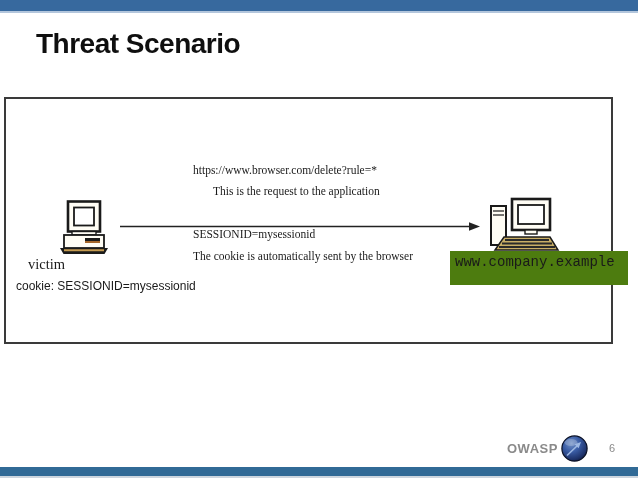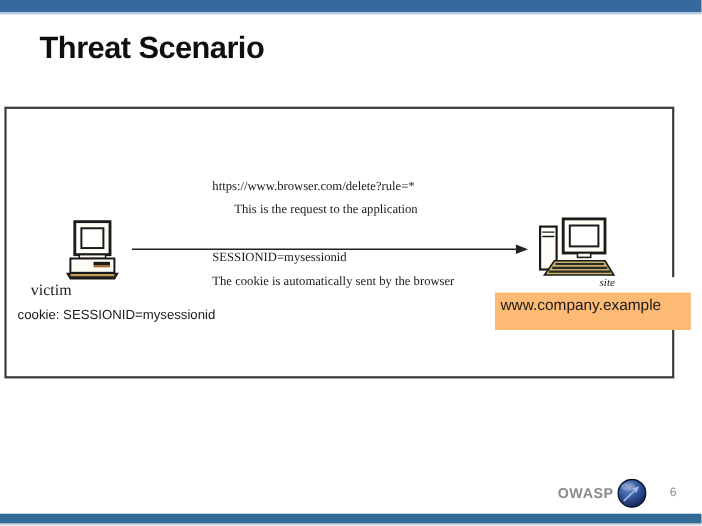--- a/index.html
+++ b/index.html
@@ -36,23 +36,23 @@
     position:absolute;left:10px;top:180px;white-space:nowrap;
     font-family:Liberation Sans, sans-serif;font-size:12px;color:#1a1a1a;
   }
   .site-icon{position:absolute;left:482px;top:98px;width:72px;height:58px;}
   .site-label{
     position:absolute;left:470px;top:153px;width:152px;height:18px;text-align:center;
     background:#fff;font-family:"Liberation Serif",serif;font-style:italic;
     font-size:10px;color:#1a1a1a;
   }
   .site-host{
-    position:absolute;left:444px;top:167px;width:178px;height:34px;
-    background:#fdba74;padding:3px 0 0 5px;box-sizing:border-box;white-space:nowrap;
-    font-family:Liberation Sans, sans-serif;font-size:14px;color:#1a1a1a;
+    position:absolute;left:444px;top:152px;width:178px;height:34px;
+    background:#4d7c0f;padding:3px 0 0 5px;box-sizing:border-box;white-space:nowrap;
+    font-family:Liberation Mono, monospace;font-size:14px;color:#1a1a1a;
   }
   .footer{position:absolute;left:0;top:433px;width:638px;height:30px;}
   .owasp-label{
     position:absolute;left:507px;top:8px;
     font-size:13px;font-weight:bold;letter-spacing:0.5px;color:var(--footer_text,#8a8a8a);
   }
   .logo{position:absolute;left:561px;top:2px;}
   .page-number{
     position:absolute;left:604px;top:9px;width:16px;text-align:center;
     font-size:11px;color:var(--footer_text,#8a8a8a);

